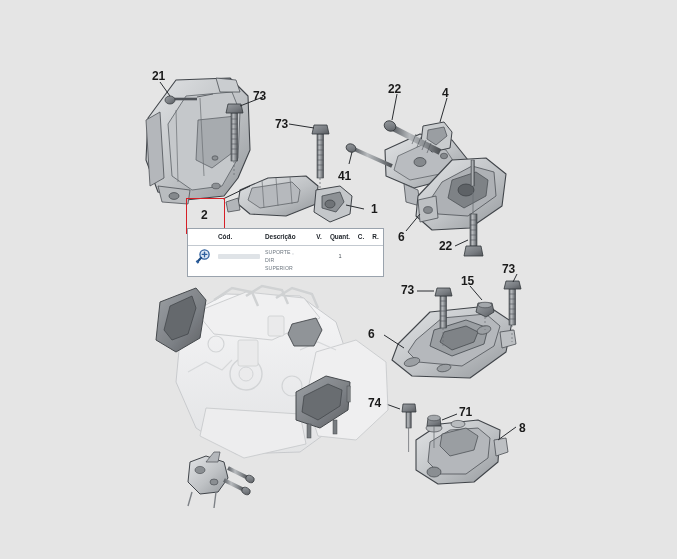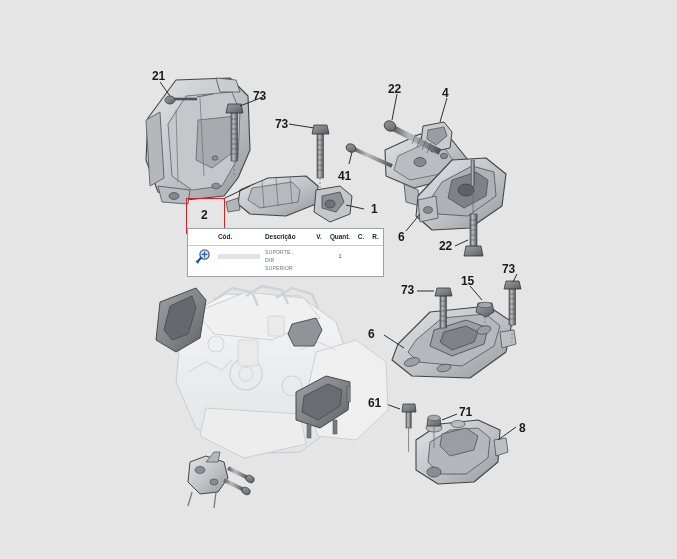--- a/index.html
+++ b/index.html
@@ -421,21 +421,21 @@
   <div class="callout" style="left:442px; top:87px;">4</div>
   <div class="callout" style="left:338px; top:170px;">41</div>
   <div class="callout" style="left:371px; top:203px;">1</div>
   <div class="callout" style="left:201px; top:209px;">2</div>
   <div class="callout" style="left:398px; top:231px;">6</div>
   <div class="callout" style="left:439px; top:240px;">22</div>
   <div class="callout" style="left:401px; top:284px;">73</div>
   <div class="callout" style="left:461px; top:275px;">15</div>
   <div class="callout" style="left:502px; top:263px;">73</div>
   <div class="callout" style="left:368px; top:328px;">6</div>
-  <div class="callout" style="left:368px; top:397px;">61</div>
+  <div class="callout" style="left:368px; top:397px;">74</div>
   <div class="callout" style="left:459px; top:406px;">71</div>
   <div class="callout" style="left:519px; top:422px;">8</div>
 
   <div id="highlight-box"></div>
 
   <div id="parts-table">
 
     <div class="tbl-head">
       <div class="col-icon"></div>
       <div class="col-cod   th">Cód.</div>

